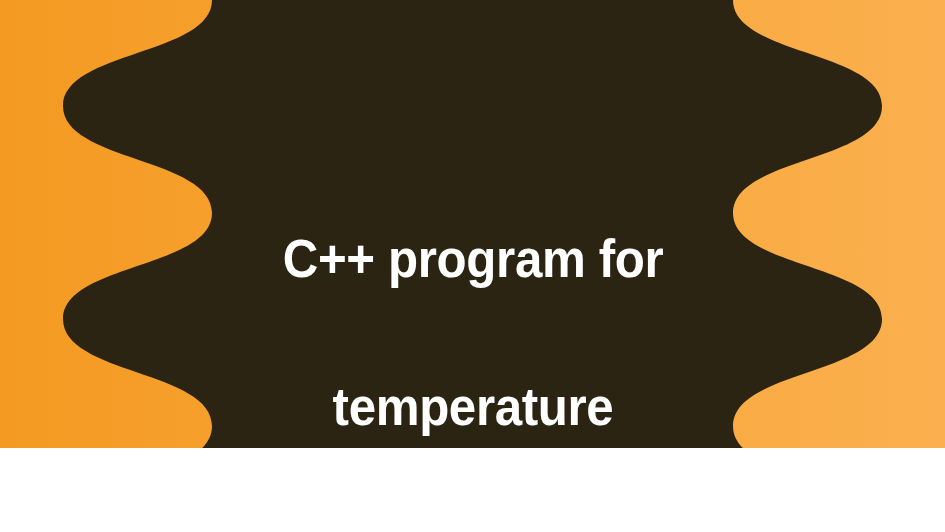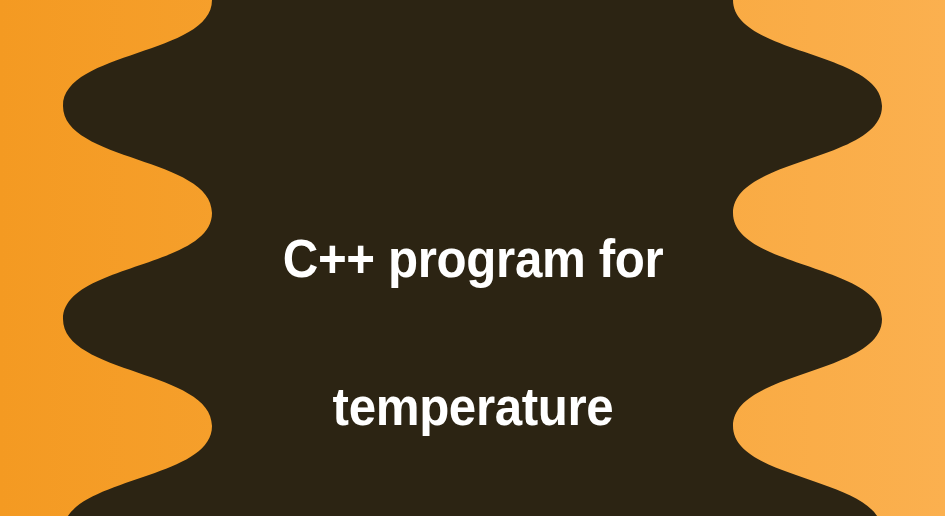--- a/index.html
+++ b/index.html
@@ -3,21 +3,21 @@
 <meta charset="utf-8">
 <style>
   html, body {
     margin: 0;
     padding: 0;
     background: #ffffff;
   }
   #banner {
     position: relative;
     width: 945px;
-    height: 516px;
+    height: 448px;
     overflow: hidden;
     font-family: "Liberation Sans", "DejaVu Sans", sans-serif;
     background: linear-gradient(to right, #f49a22 0%, #f7a434 45%, #fbb04f 100%);
   }
   #blob-layer {
     position: absolute;
     inset: 0;
     width: 945px;
     height: 532px;
     display: block;

